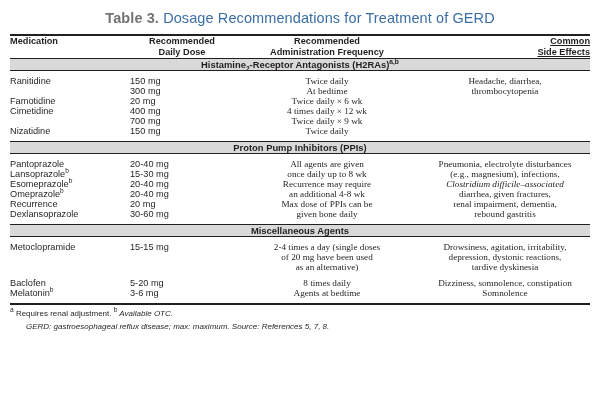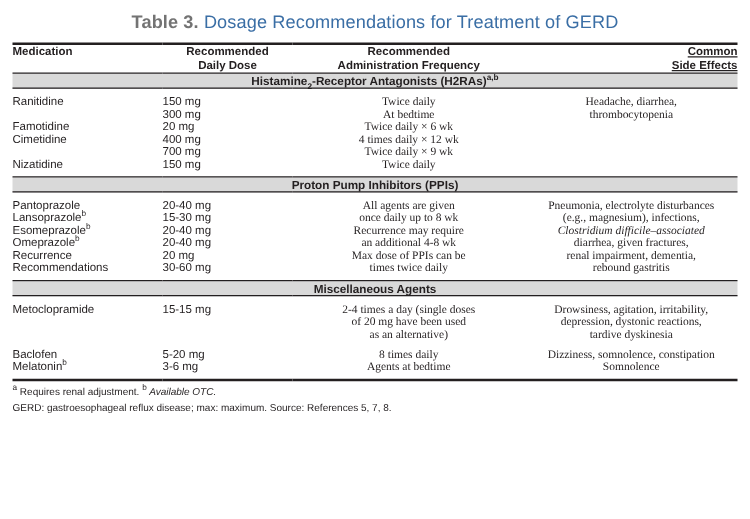--- a/index.html
+++ b/index.html
@@ -68,21 +68,21 @@
   sup{font-size:6.6px;vertical-align:super;line-height:0;}
   sub{font-size:6.6px;vertical-align:sub;line-height:0;}
   
   .foot{
     width:580px;
     font-size:8px;
     line-height:1.35;
     padding-top:3px;
   }
   .foot .fn{padding:1px 0 0 0;}
-  .foot .fn2{padding:2px 0 0 0;}
+  .foot .fn2{font-style:italic;padding:2px 0 0 0;margin-left:16px;}
 </style>
 </head>
 <body>
 
 <div class="wrap">
 
   <div class="title">
     <span class="t-bold">Table 3.</span>
     <span>Dosage Recommendations for Treatment of GERD</span>
   </div>
@@ -183,23 +183,23 @@
         <td class="freq">an additional 4-8 wk</td>
         <td class="side">diarrhea, given fractures,</td>
       </tr>
       <tr>
         <td class="med"><span>Recurrence</span><sup></sup></td>
         <td class="dose">20 mg</td>
         <td class="freq">Max dose of PPIs can be</td>
         <td class="side">renal impairment, dementia,</td>
       </tr>
       <tr class="lastrow">
-        <td class="med"><span>Recommendations</span><sup></sup></td>
+        <td class="med"><span>Dexlansoprazole</span><sup></sup></td>
         <td class="dose">30-60 mg</td>
-        <td class="freq">times twice daily</td>
+        <td class="freq">given bone daily</td>
         <td class="side">rebound gastritis</td>
       </tr>
 
       <tr>
         <td class="sect" colspan="4">Miscellaneous Agents</td>
       </tr>
 
       <tr class="firstrow">
         <td class="med">Metoclopramide</td>
         <td class="dose">15-15 mg</td>

